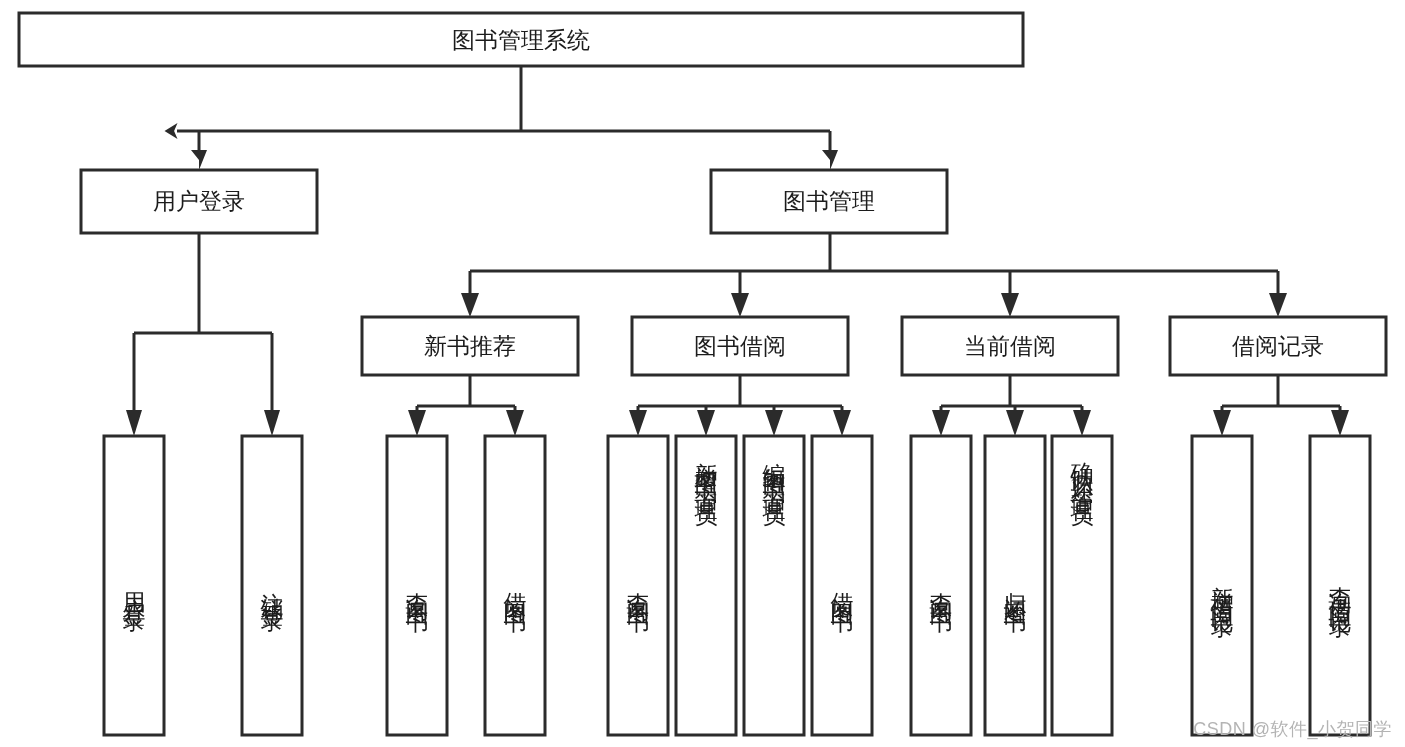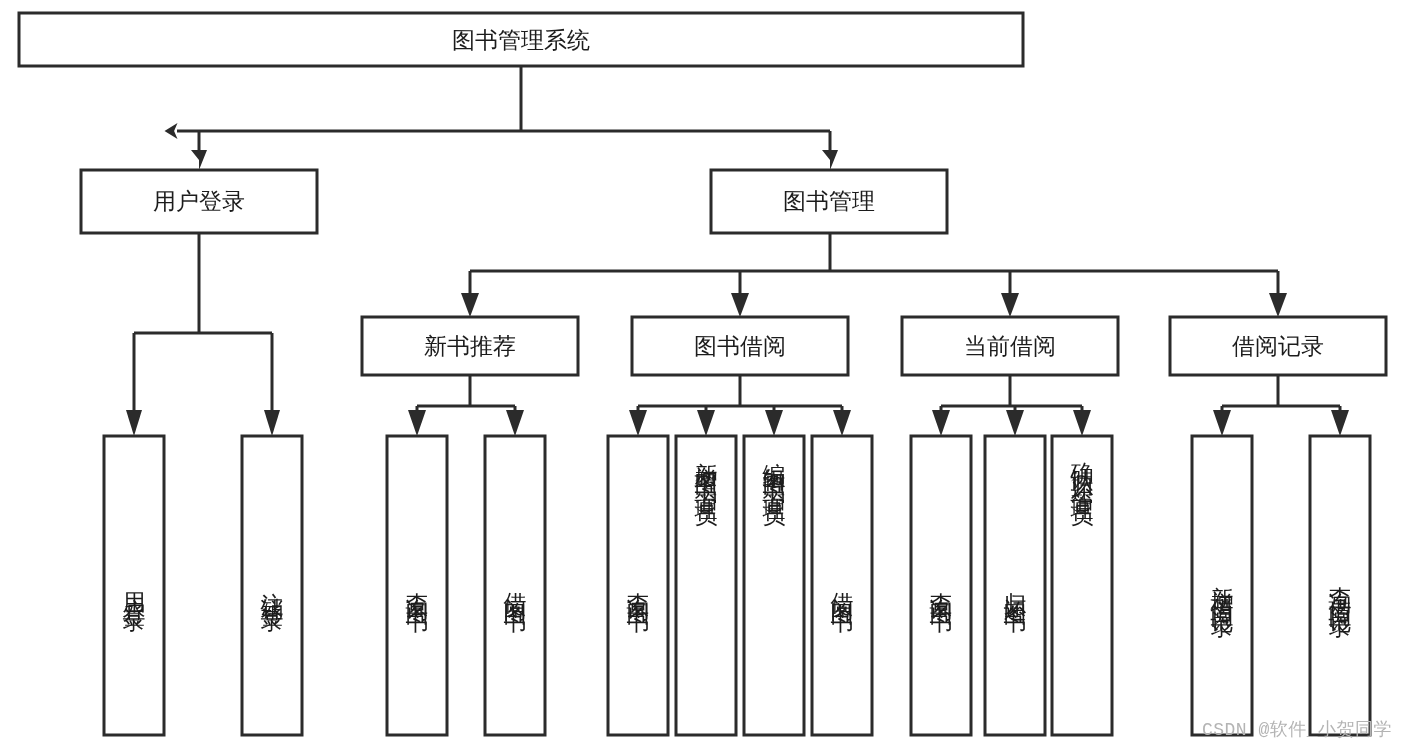--- a/index.html
+++ b/index.html
@@ -62,21 +62,21 @@
     font-size: 23px;
     line-height: 1;
     letter-spacing: 6px;
     color: #1c1c1c;
     white-space: nowrap;
   }
   .watermark {
     position: absolute;
     right: 8px;
     bottom: 6px;
-    font-family: Liberation Mono, monospace;
+    font-family: Liberation Sans, sans-serif;
     font-size: 18px;
     color: #b4b4b4;
     letter-spacing: 0.5px;
     white-space: nowrap;
   }
 </style>
 </head>
 <body>
 
 <div id="diagram-root">

